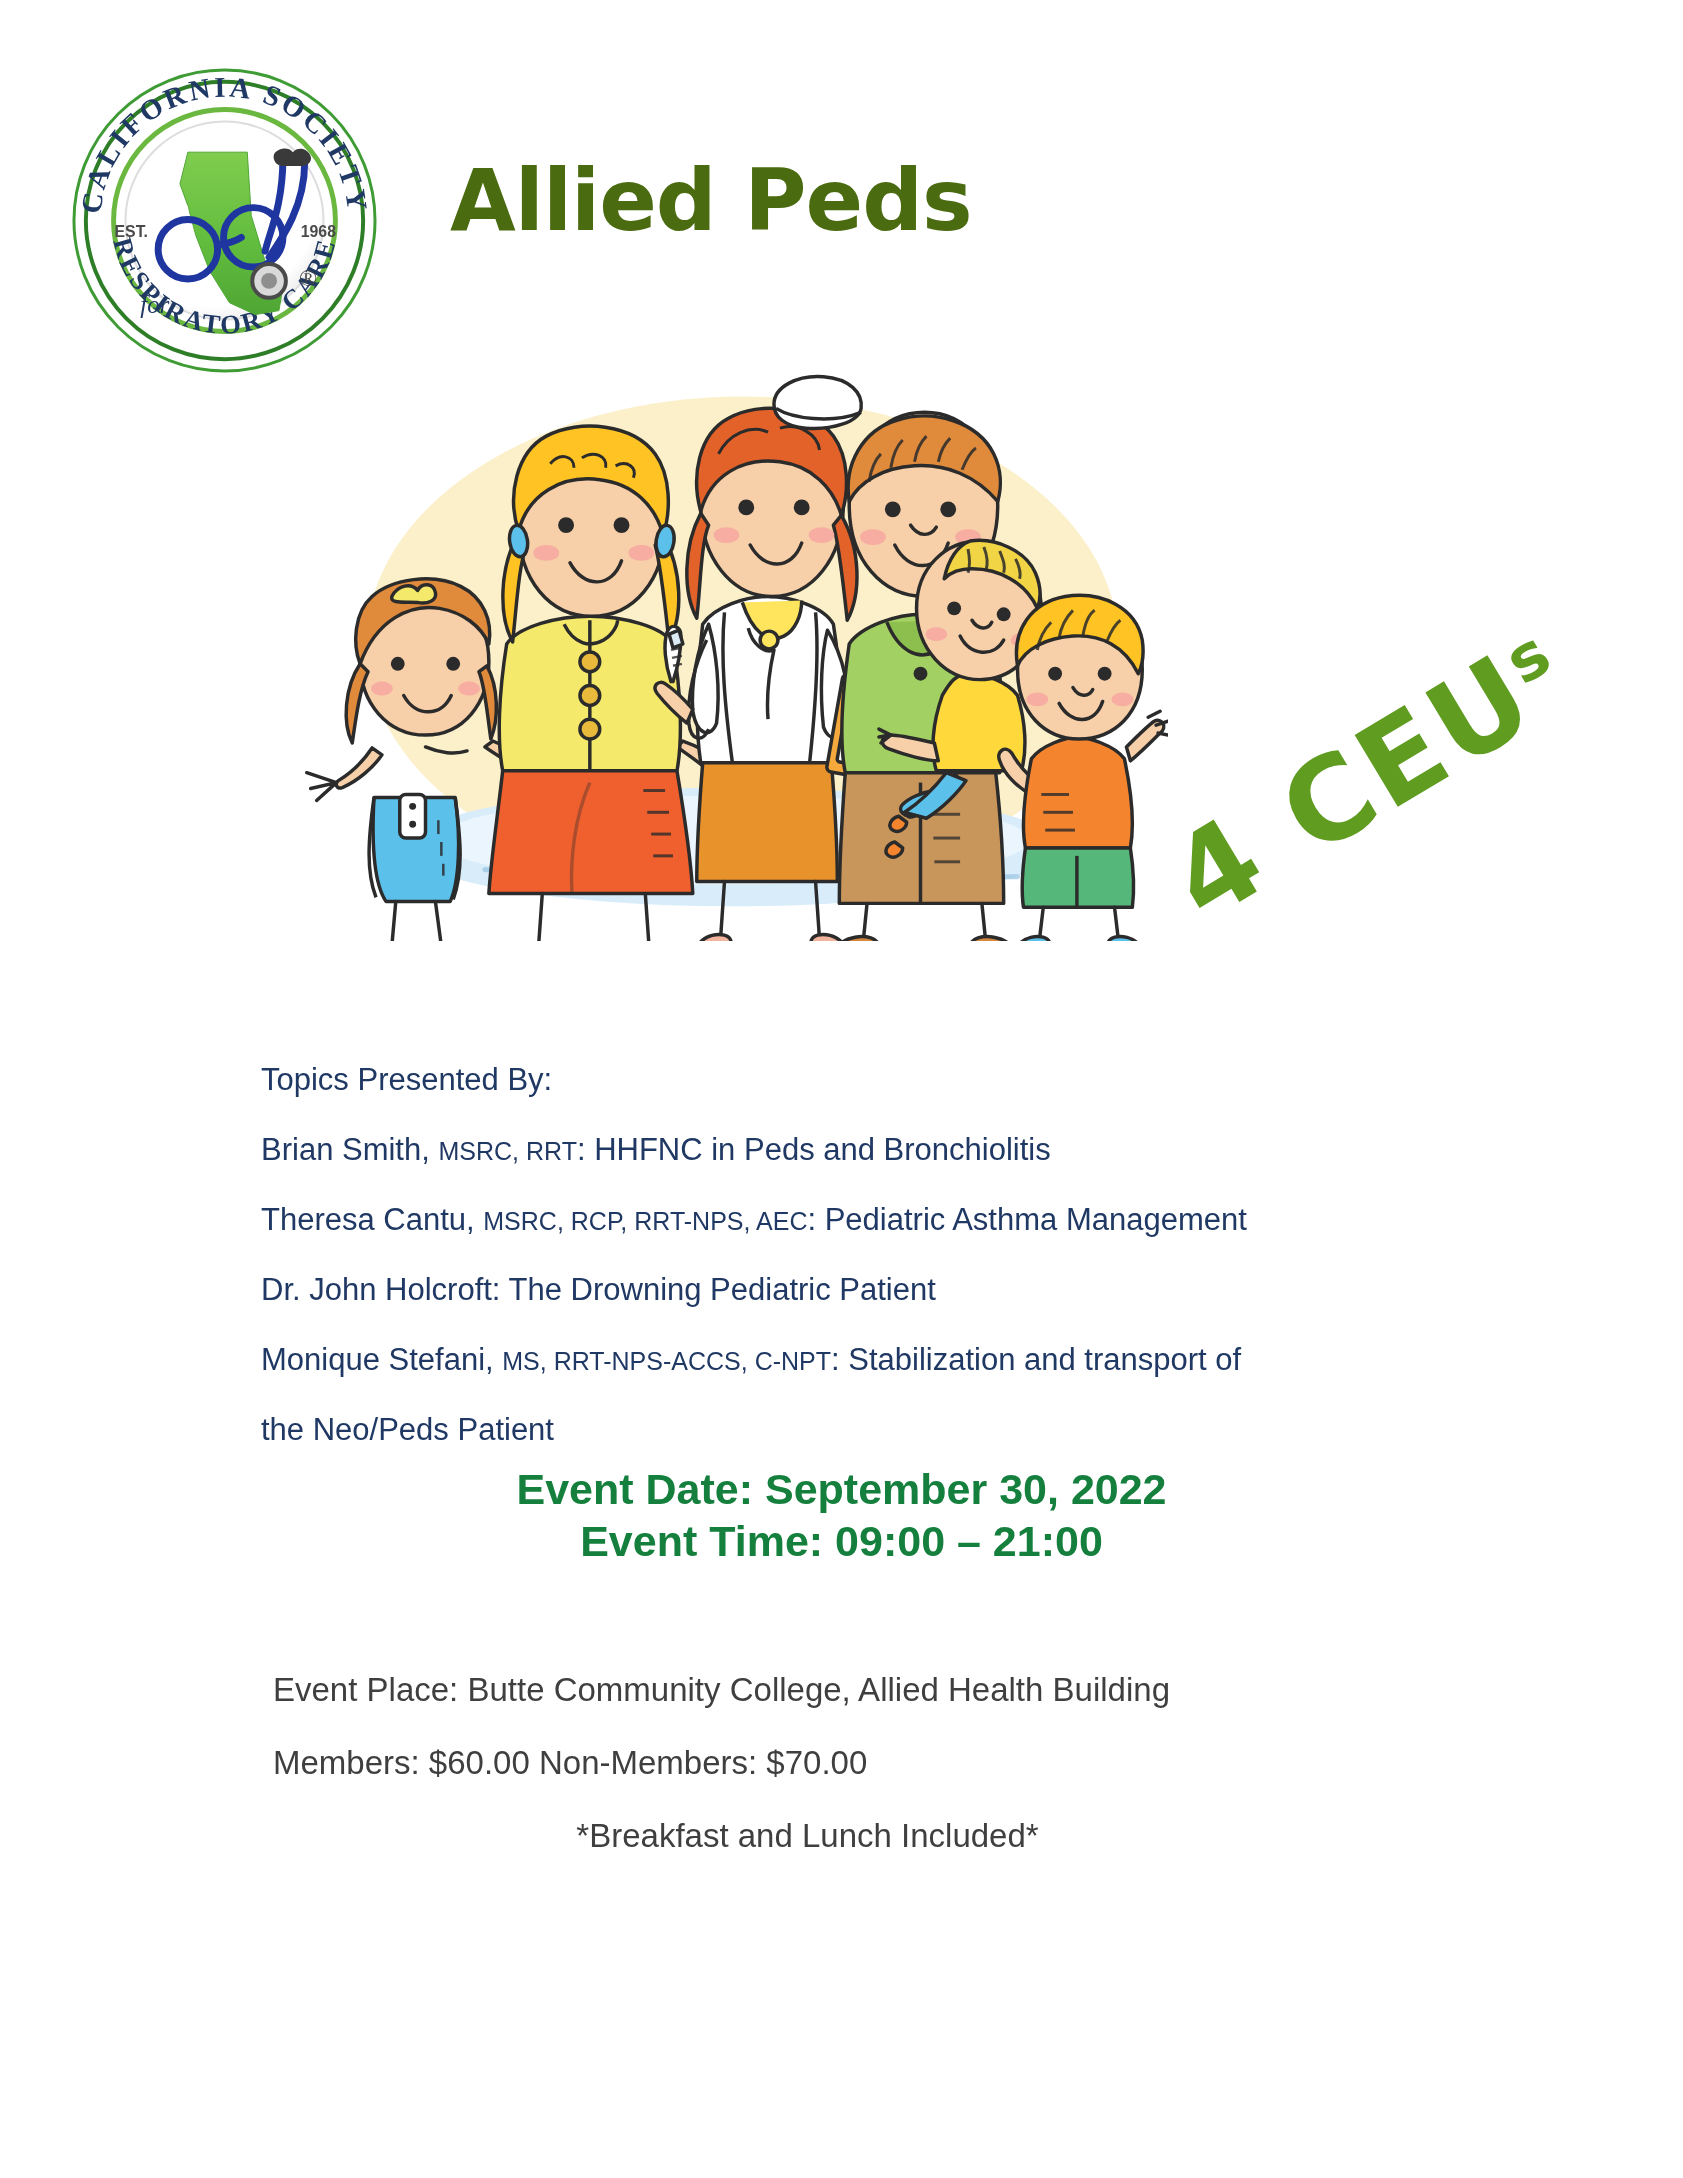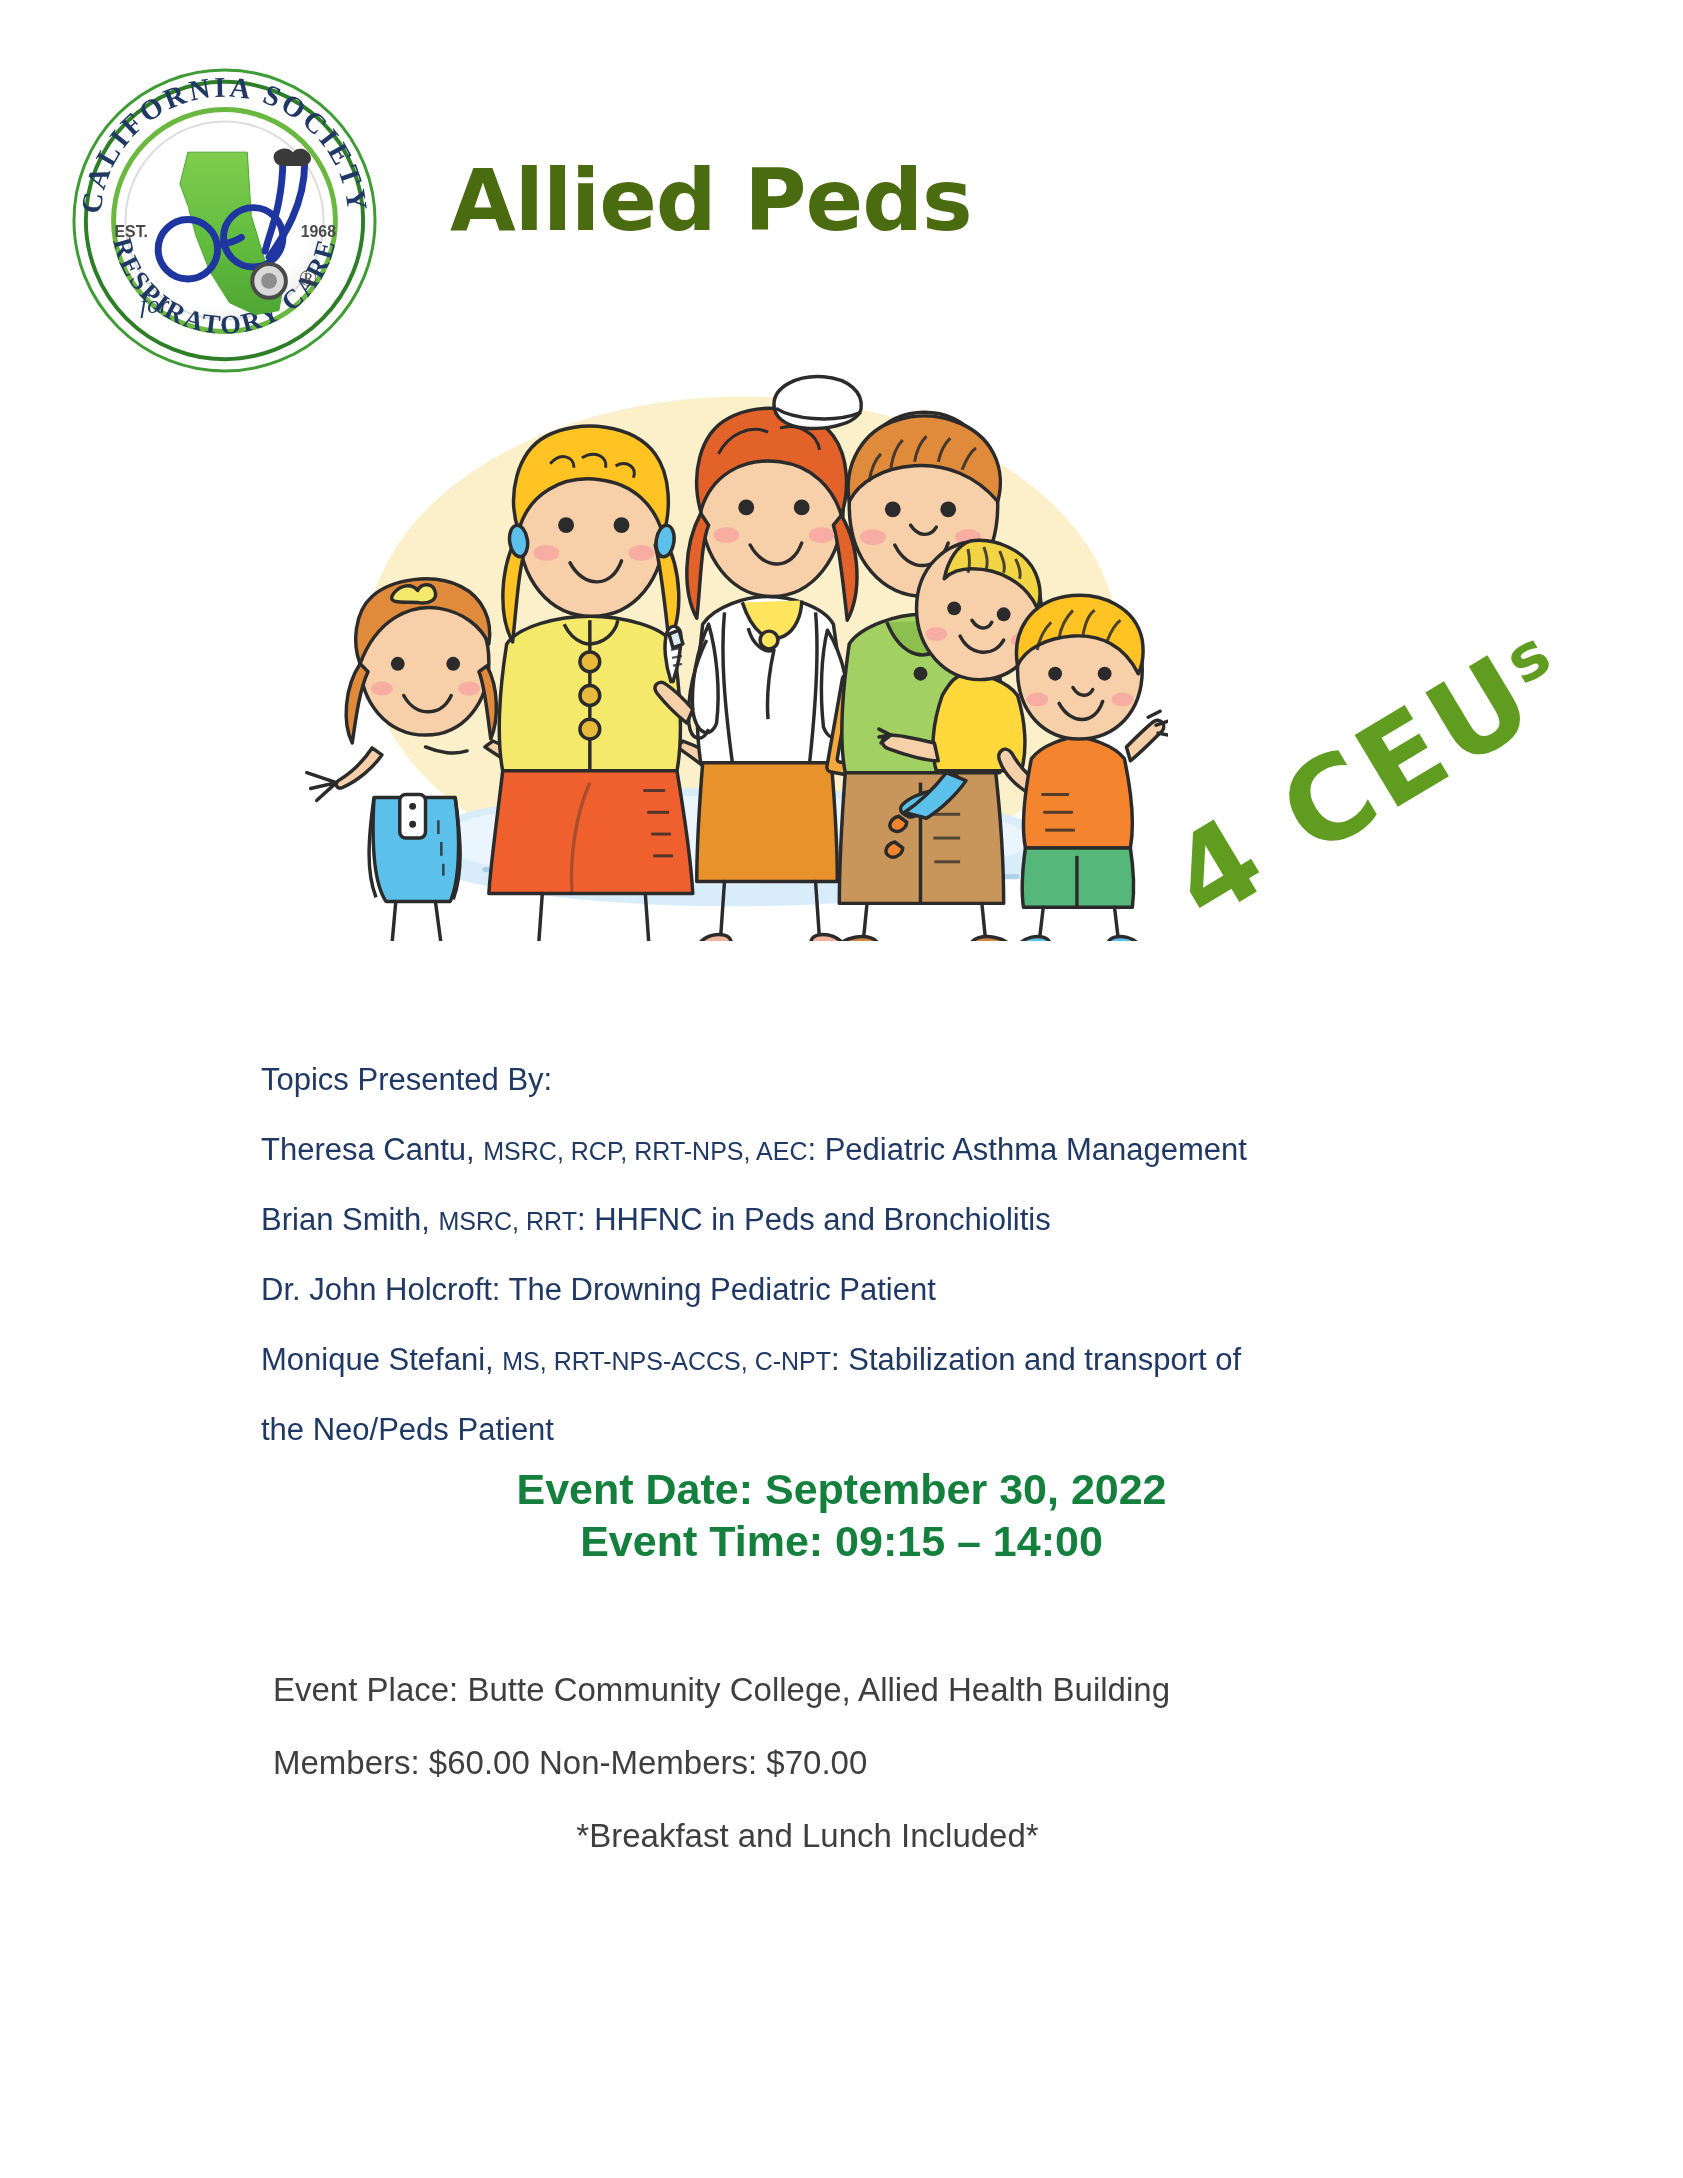--- a/index.html
+++ b/index.html
@@ -393,44 +393,44 @@
   </div>
 
   <div class="ceus">
     <span>4</span><span>&nbsp;</span><span>CEU</span><span class="sup">s</span>
   </div>
 
   <div class="topics">
     <div class="row">Topics Presented By:</div>
 
     <div class="row">
+      <span>Brian Smith,</span>
+      <span class="cred">MSRC, RRT</span><span>: HHFNC in Peds and Bronchiolitis</span>
+    </div>
+
+    <div class="row">
       <span>Theresa Cantu,</span>
       <span class="cred">MSRC, RCP, RRT-NPS, AEC</span><span>: Pediatric Asthma Management</span>
-    </div>
-
-    <div class="row">
-      <span>Brian Smith,</span>
-      <span class="cred">MSRC, RRT</span><span>: HHFNC in Peds and Bronchiolitis</span>
     </div>
 
     <div class="row">
       <span>Dr. John Holcroft: The Drowning Pediatric Patient</span>
     </div>
 
     <div class="row">
       <span>Monique Stefani,</span>
       <span class="cred">MS, RRT-NPS-ACCS, C-NPT</span><span>: Stabilization and transport of</span>
     </div>
 
     <div class="row">the Neo/Peds Patient</div>
   </div>
 
   <div class="eventdt">
     <div>Event Date: September 30, 2022</div>
-    <div>Event Time: 09:15 – 14:00</div>
+    <div>Event Time: 09:00 – 21:00</div>
   </div>
 
   <div class="place">
     <div class="row">Event Place: Butte Community College, Allied Health Building</div>
     <div class="row">Members: $60.00 Non-Members: $70.00</div>
     <div class="row center">*Breakfast and Lunch Included*</div>
   </div>
 
 </div>
 

